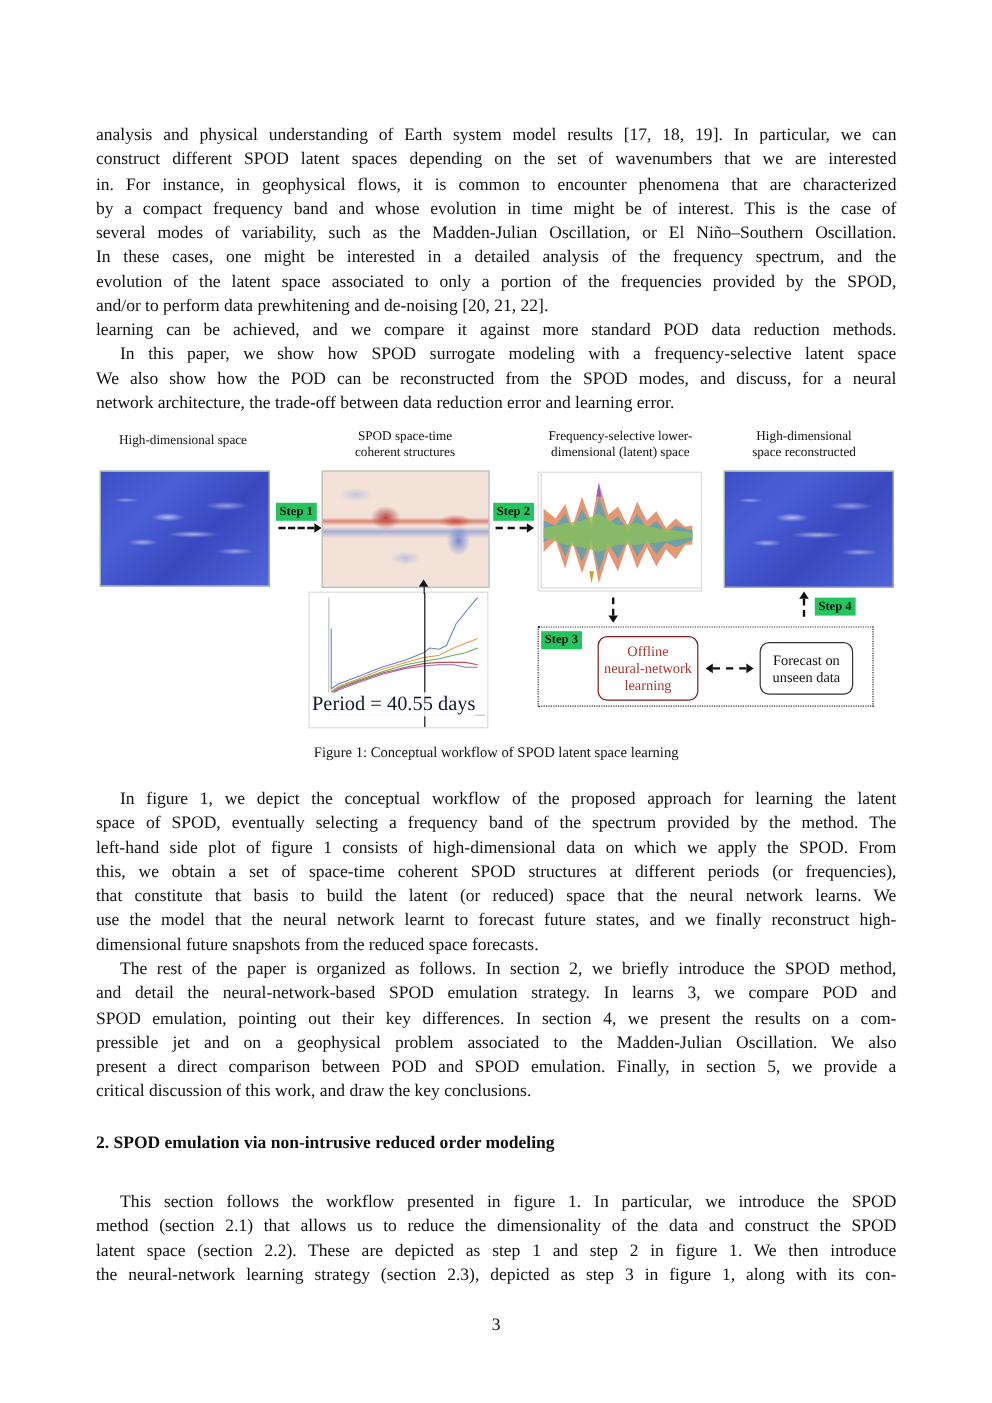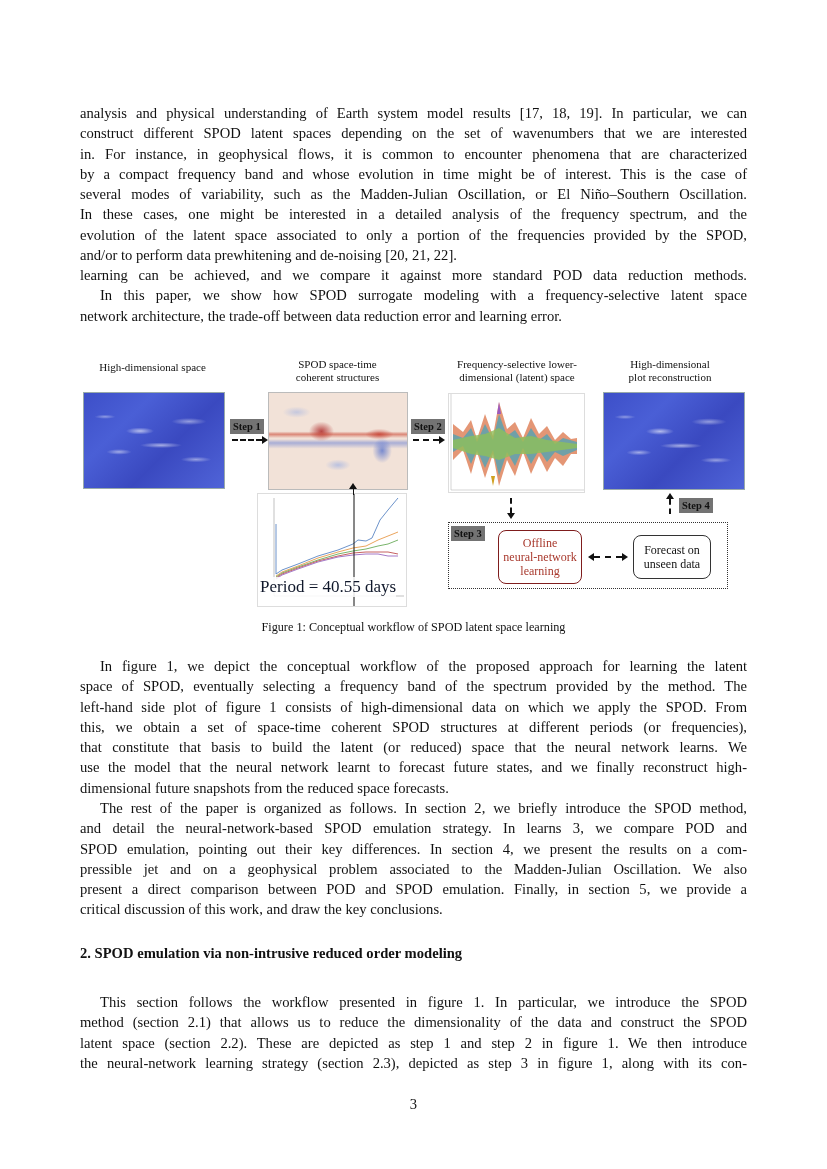--- a/index.html
+++ b/index.html
@@ -25,21 +25,21 @@
   .map-spod::before { content: ""; position: absolute; inset: 0;
     background:
       linear-gradient(180deg, transparent 40%, rgba(200,60,40,0.55) 43%, transparent 47%),
       radial-gradient(ellipse 18px 14px at 38% 40%, rgba(170,30,30,0.8), transparent 70%),
       radial-gradient(ellipse 20px 8px at 80% 43%, rgba(190,50,40,0.7), transparent 70%),
       linear-gradient(180deg, transparent 48%, rgba(80,110,210,0.45) 52%, transparent 58%),
       radial-gradient(ellipse 14px 18px at 82% 60%, rgba(40,80,200,0.6), transparent 70%),
       radial-gradient(ellipse 18px 8px at 50% 75%, rgba(130,160,230,0.5), transparent 70%),
       radial-gradient(ellipse 20px 8px at 20% 20%, rgba(130,160,230,0.4), transparent 70%); }
   .latent { background: #fff; border: 1px solid #ddd; overflow: hidden; }
-  .step-badge { position: absolute; background: #737373; color: #111; font-weight: bold; font-size: 10.5px;
+  .step-badge { position: absolute; background: #22c55e; color: #111; font-weight: bold; font-size: 10.5px;
                 padding: 1px 3px; line-height: 13px; }
   .arrow-h { position: absolute; height: 0; border-top: 2px dashed #111; }
   .arrow-h::after { content: ""; position: absolute; right: -6px; top: -5px; border-left: 6px solid #111;
                     border-top: 4px solid transparent; border-bottom: 4px solid transparent; }
   .arrow-v { position: absolute; width: 0; border-left: 2px dashed #111; }
   .arrow-v.down::after { content: ""; position: absolute; left: -5px; bottom: -6px; border-top: 6px solid #111;
                     border-left: 4px solid transparent; border-right: 4px solid transparent; }
   .arrow-v.up::after { content: ""; position: absolute; left: -5px; top: -6px; border-bottom: 6px solid #111;
                     border-left: 4px solid transparent; border-right: 4px solid transparent; }
   .box3 { position: absolute; border: 1.5px dotted #333; }
@@ -68,37 +68,38 @@
   <span class="ln">by a compact frequency band and whose evolution in time might be of interest. This is the case of</span>
   <span class="ln">several modes of variability, such as the Madden-Julian Oscillation, or El Niño–Southern Oscillation.</span>
   <span class="ln">In these cases, one might be interested in a detailed analysis of the frequency spectrum, and the</span>
   <span class="ln">evolution of the latent space associated to only a portion of the frequencies provided by the SPOD,</span>
   <span class="ln last">and/or to perform data prewhitening and de-noising [20, 21, 22].</span>
 </div>
 
 <div class="para" style="top:265px;">
   <span class="ln">learning can be achieved, and we compare it against more standard POD data reduction methods.</span>
   <span class="ln" style="padding-left:20px;">In this paper, we show how SPOD surrogate modeling with a frequency-selective latent space</span>
+  <span class="ln">We also show how the POD can be reconstructed from the SPOD modes, and discuss, for a neural</span>
   <span class="ln last">network architecture, the trade-off between data reduction error and learning error.</span>
 </div>
 
 <div class="fig">
 
   <div class="figlabel" style="left:0; top:6px; width:145px;text-align:center;">High-dimensional space</div>
   <div class="figlabel" style="left:185px; top:3px; width:145px;">
     <span>SPOD space-time</span><br>
     <span>coherent structures</span>
   </div>
   <div class="figlabel" style="left:362px; top:3px; width:150px;">
     <span>Frequency-selective lower-</span><br>
     <span>dimensional (latent) space</span>
   </div>
   <div class="figlabel" style="left:515px; top:3px; width:150px;">
     <span>High-dimensional</span><br>
-    <span>plot reconstruction</span>
+    <span>space reconstructed</span>
   </div>
 
   <div class="panel map-hd" style="left:3px; top:37px; width:140px; height:95px;"></div>
 
   <div class="step-badge" style="left:150px; top:64px;">Step 1</div>
   <div class="arrow-h" style="left:152px; top:84px; width:30px;"></div>
 
   <div class="panel map-spod" style="left:188px; top:37px; width:138px; height:96px;"></div>
 
   <div class="step-badge" style="left:331px; top:64px;font-family:Liberation Serif, serif;">Step 2</div>

